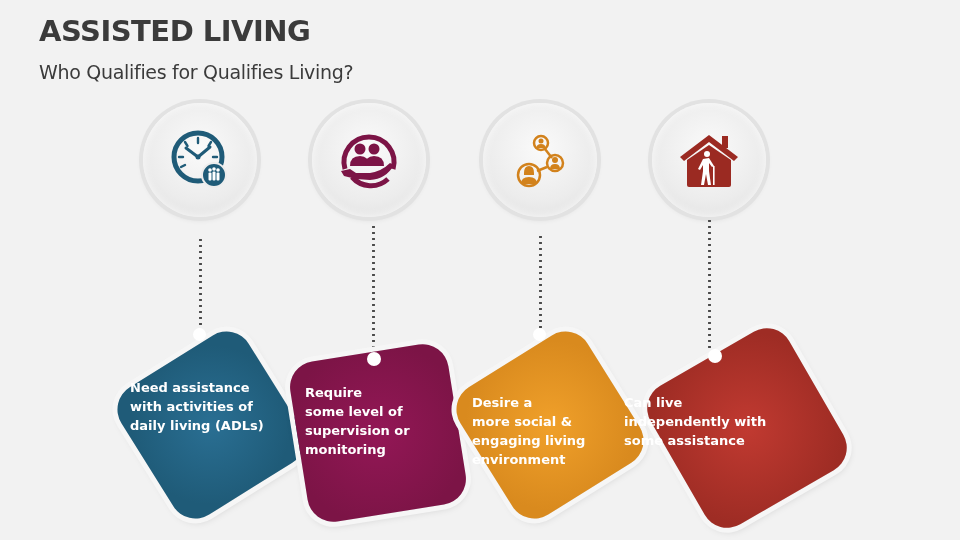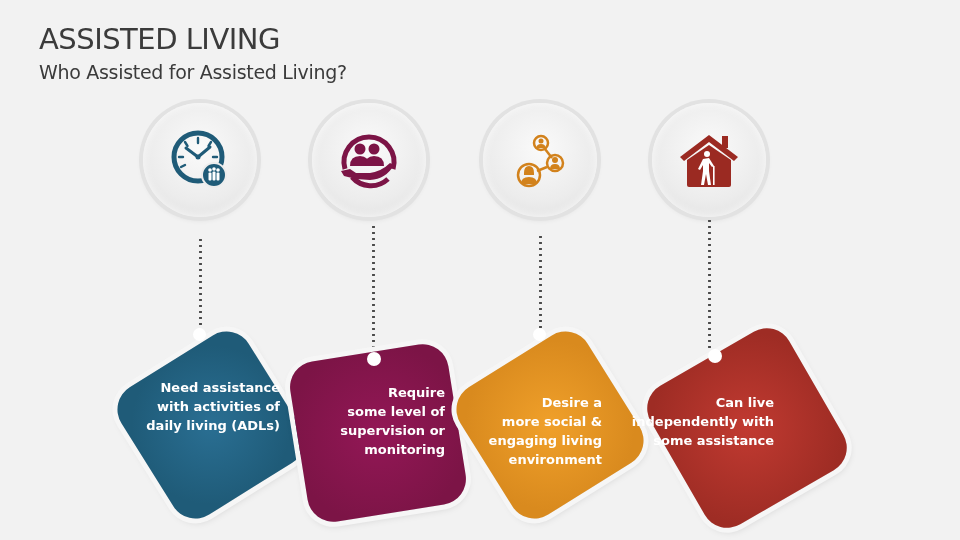--- a/index.html
+++ b/index.html
@@ -4,24 +4,23 @@
 <style>
   * { margin: 0; padding: 0; box-sizing: border-box; }
   html, body { width: 960px; height: 540px; overflow: hidden; }
   body {
     background: #f2f2f2;
     font-family: "DejaVu Sans", "Liberation Sans", sans-serif;
     position: relative;
   }
   .title {
     position: absolute; left: 39px; top: 14px;
-    font-size: 29px; font-weight: normal; color: #3b3b3b;
+    font-size: 29px; font-weight: bold; color: #3b3b3b;
     letter-spacing: -0.5px;
     font-family: "DejaVu Sans", sans-serif;
-    margin-top: 8px;
   }
   .subtitle {
     position: absolute; left: 39px; top: 61px;
     font-size: 19px; color: #3b3b3b;
     font-family: "DejaVu Sans", sans-serif;
     letter-spacing: -0.3px;
   }
   .icon-circle {
     position: absolute; width: 114px; height: 114px; border-radius: 50%;
     background: radial-gradient(circle at 50% 40%, #fafafa 0%, #ececec 60%, #dcdcdc 100%);
@@ -39,29 +38,29 @@
     position: absolute;
     border-radius: 26px;
     box-shadow: 0 0 0 5px #f6f6f6, 0 3px 8px rgba(0,0,0,0.18);
   }
   .card-text {
     position: absolute;
     color: #ffffff;
     font-family: "DejaVu Sans", sans-serif;
     font-size: 13px; font-weight: bold;
     line-height: 19px;
-    text-align: right;
+    text-align: left;
     white-space: pre-line;
   }
 </style>
 </head>
 <body>
 
 <div class="title">ASSISTED LIVING</div>
-<div class="subtitle">Who Assisted for Assisted Living?</div>
+<div class="subtitle">Who Qualifies for Qualifies Living?</div>
 
 <div class="icon-circle" style="left:143px; top:103px;">
   <svg viewBox="0 0 66 66">
     <circle cx="31" cy="30" r="24" fill="none" stroke="#1f5b78" stroke-width="5"></circle>
     <g stroke="#1f5b78" stroke-width="2.4" stroke-linecap="round">
       <line x1="31" y1="11" x2="31" y2="16"></line>
       <line x1="44" y1="15" x2="41.5" y2="19"></line>
       <line x1="18" y1="15" x2="20.5" y2="19"></line>
       <line x1="12" y1="30" x2="16" y2="30"></line>
       <line x1="50" y1="30" x2="46" y2="30"></line>

